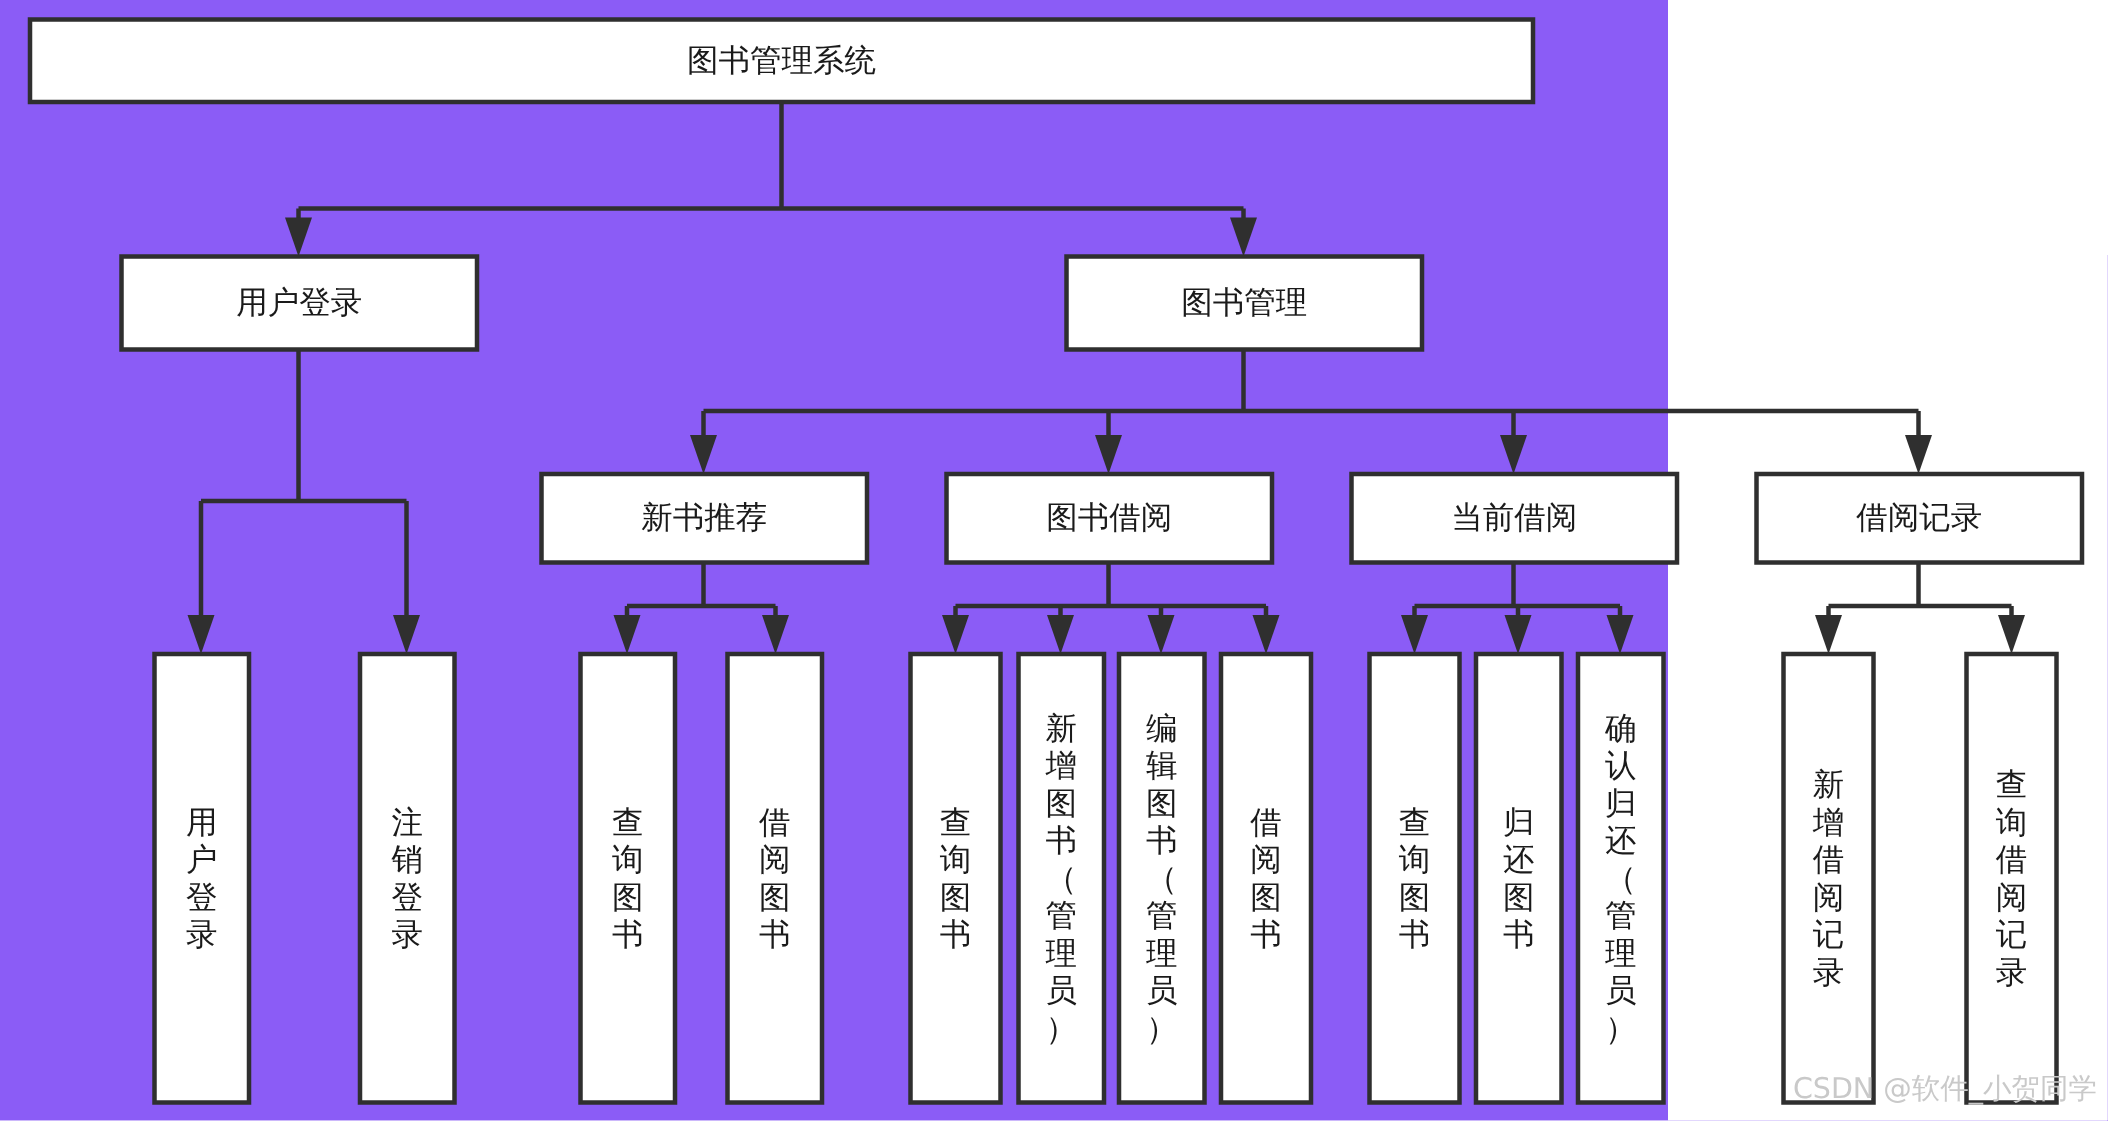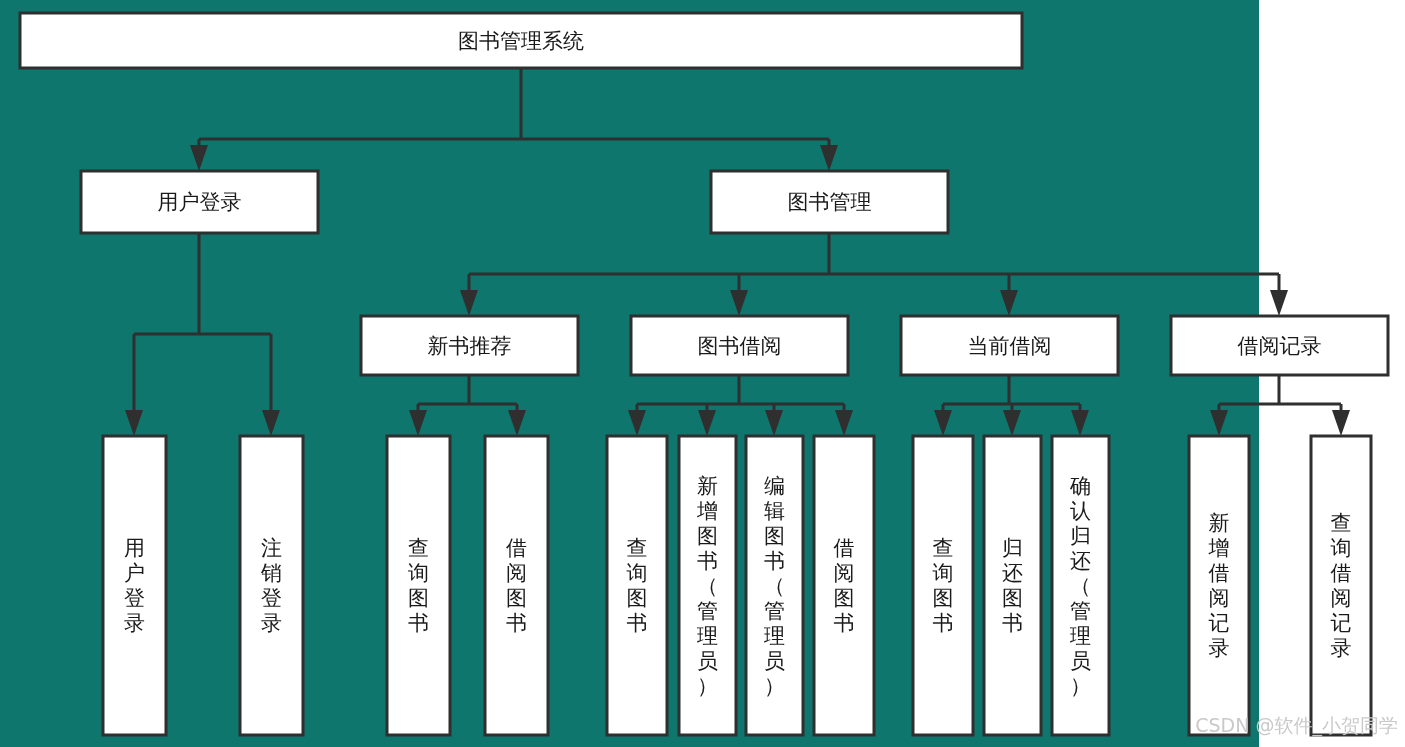--- a/index.html
+++ b/index.html
@@ -9,23 +9,23 @@
     background: #ffffff;
   }
   body {
     width: 1405px;
     height: 747px;
     font-family: "DejaVu Sans", "Liberation Sans", sans-serif;
     overflow: hidden;
   }
   #diagram-root {
     position: relative;
-    width: 1259px;
+    width: 1112px;
     height: 747px;
-    background: #0f766e;
+    background: #8b5cf6;
   }
   svg#flowchart {
     display: block;
     width: 1405px;
     height: 747px;
   }
   .node-box {
     fill: #ffffff;
     stroke: #2f2f2f;
     stroke-width: 3;

